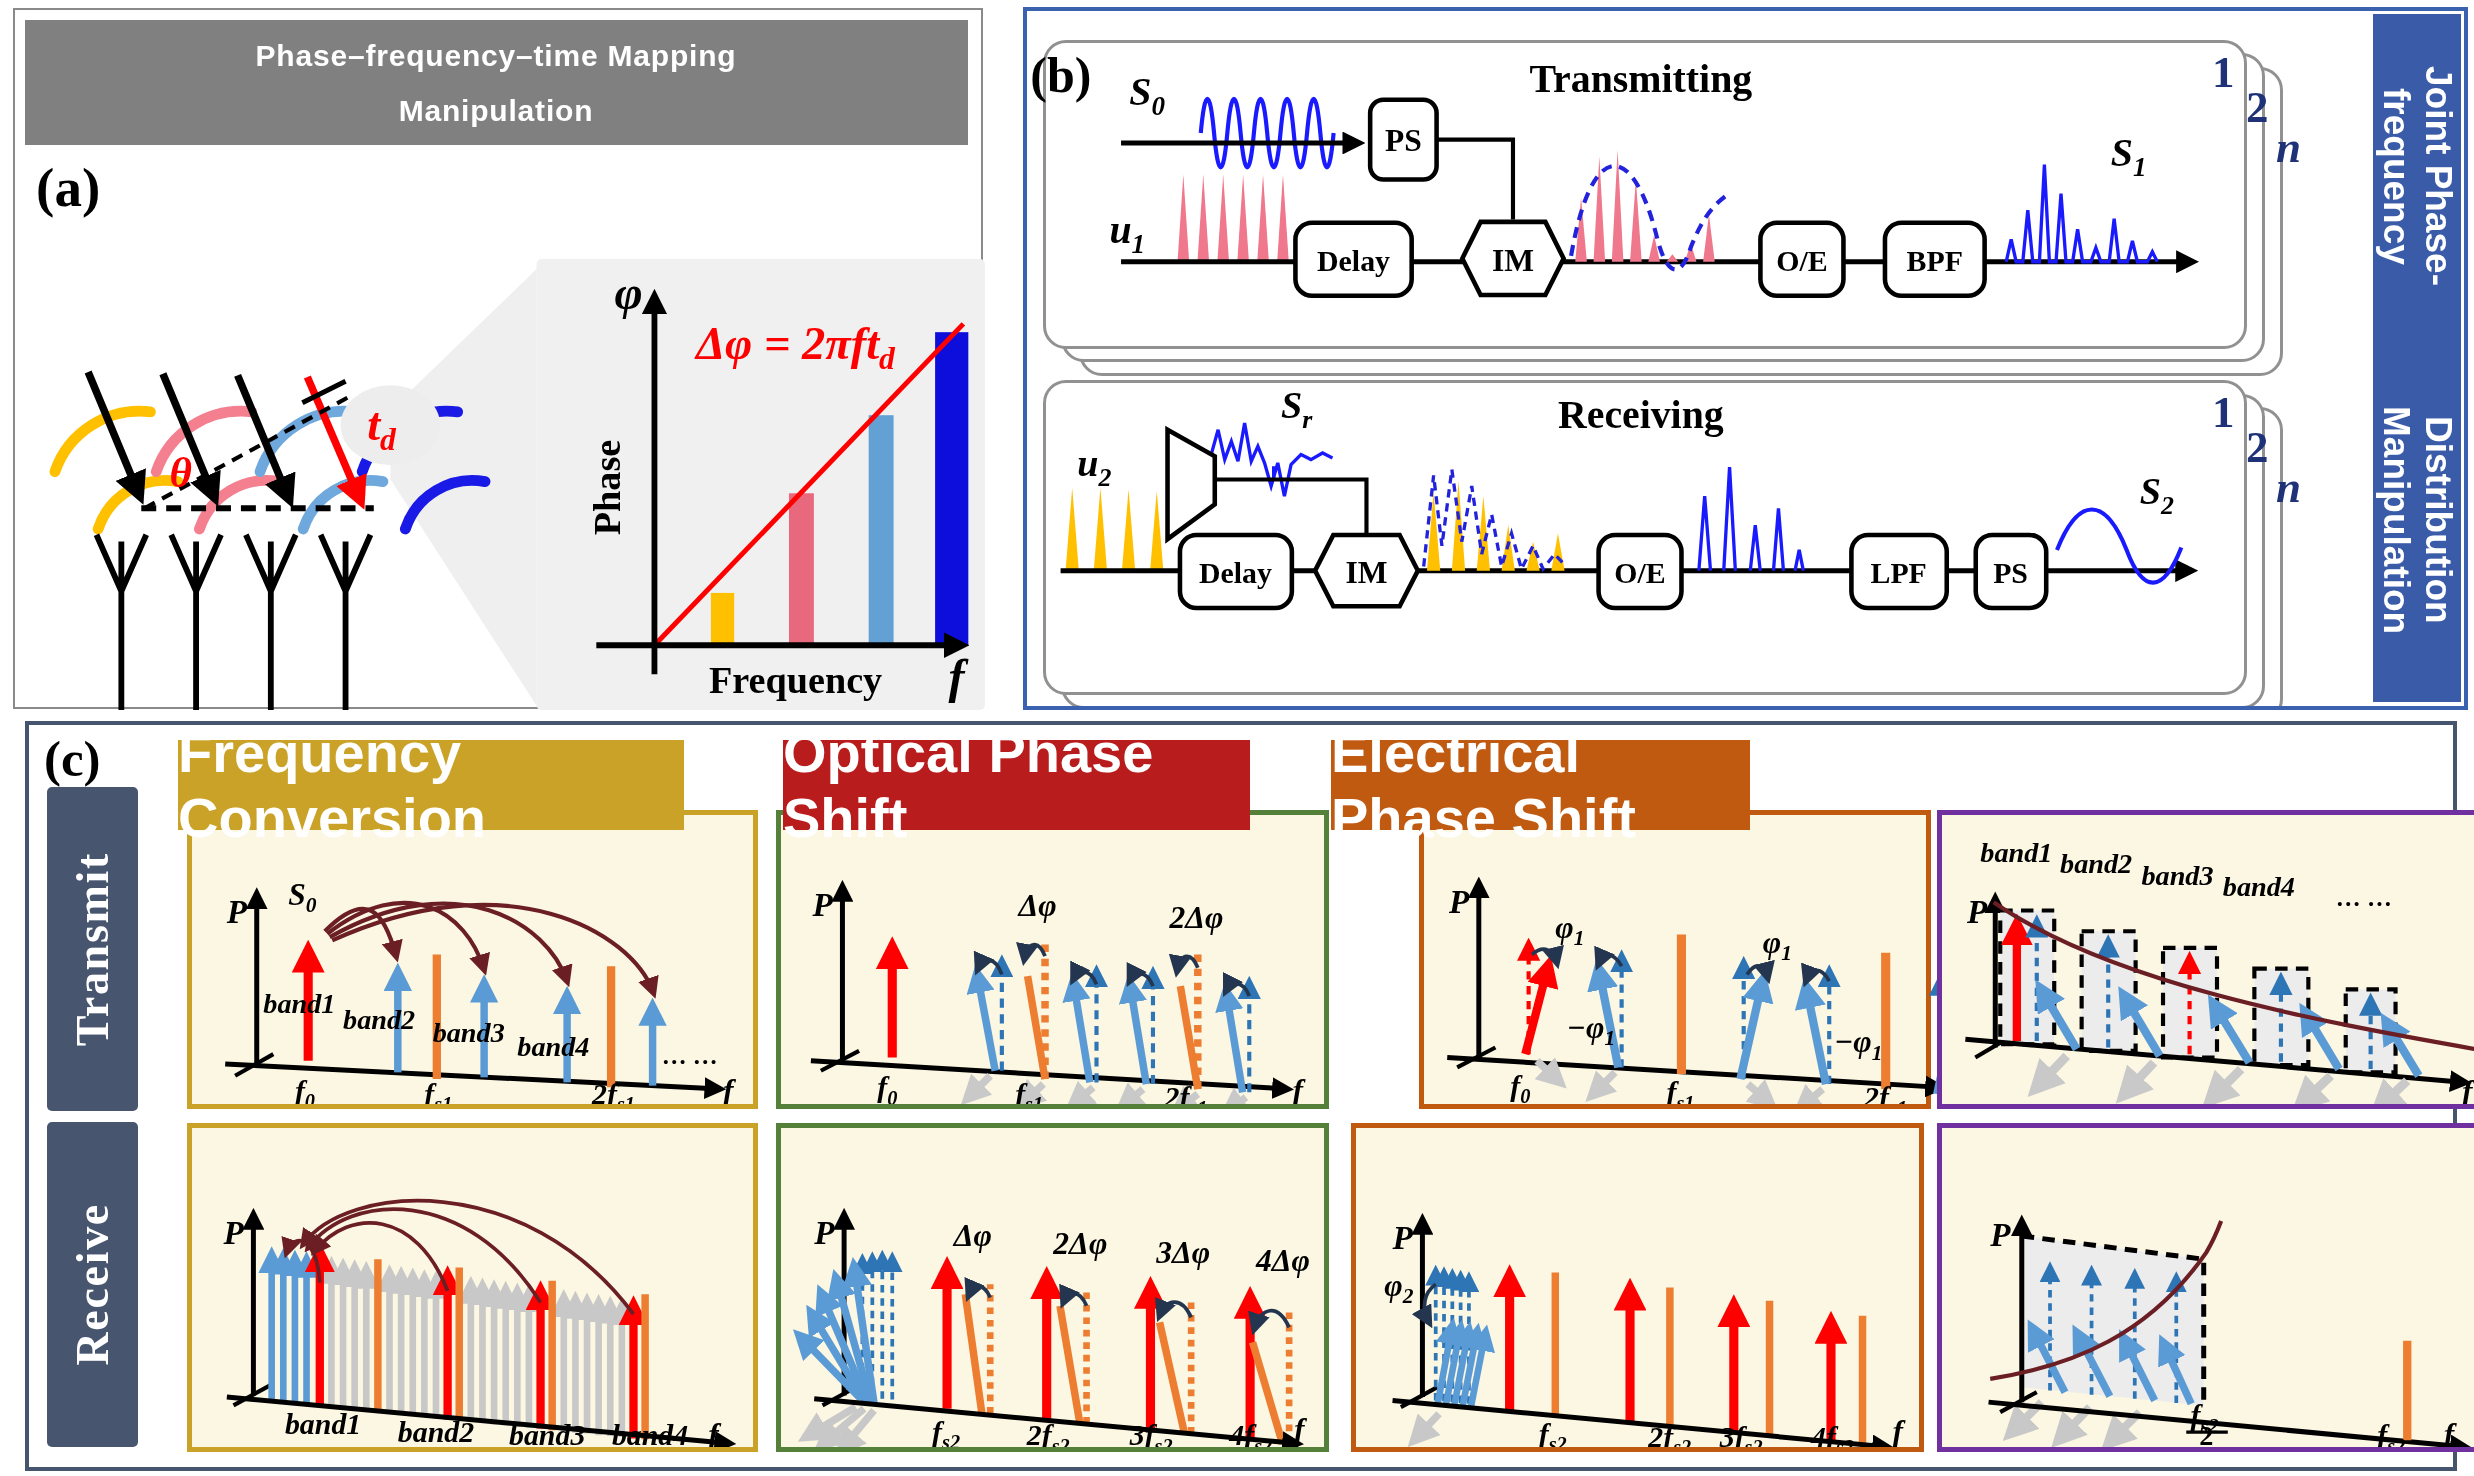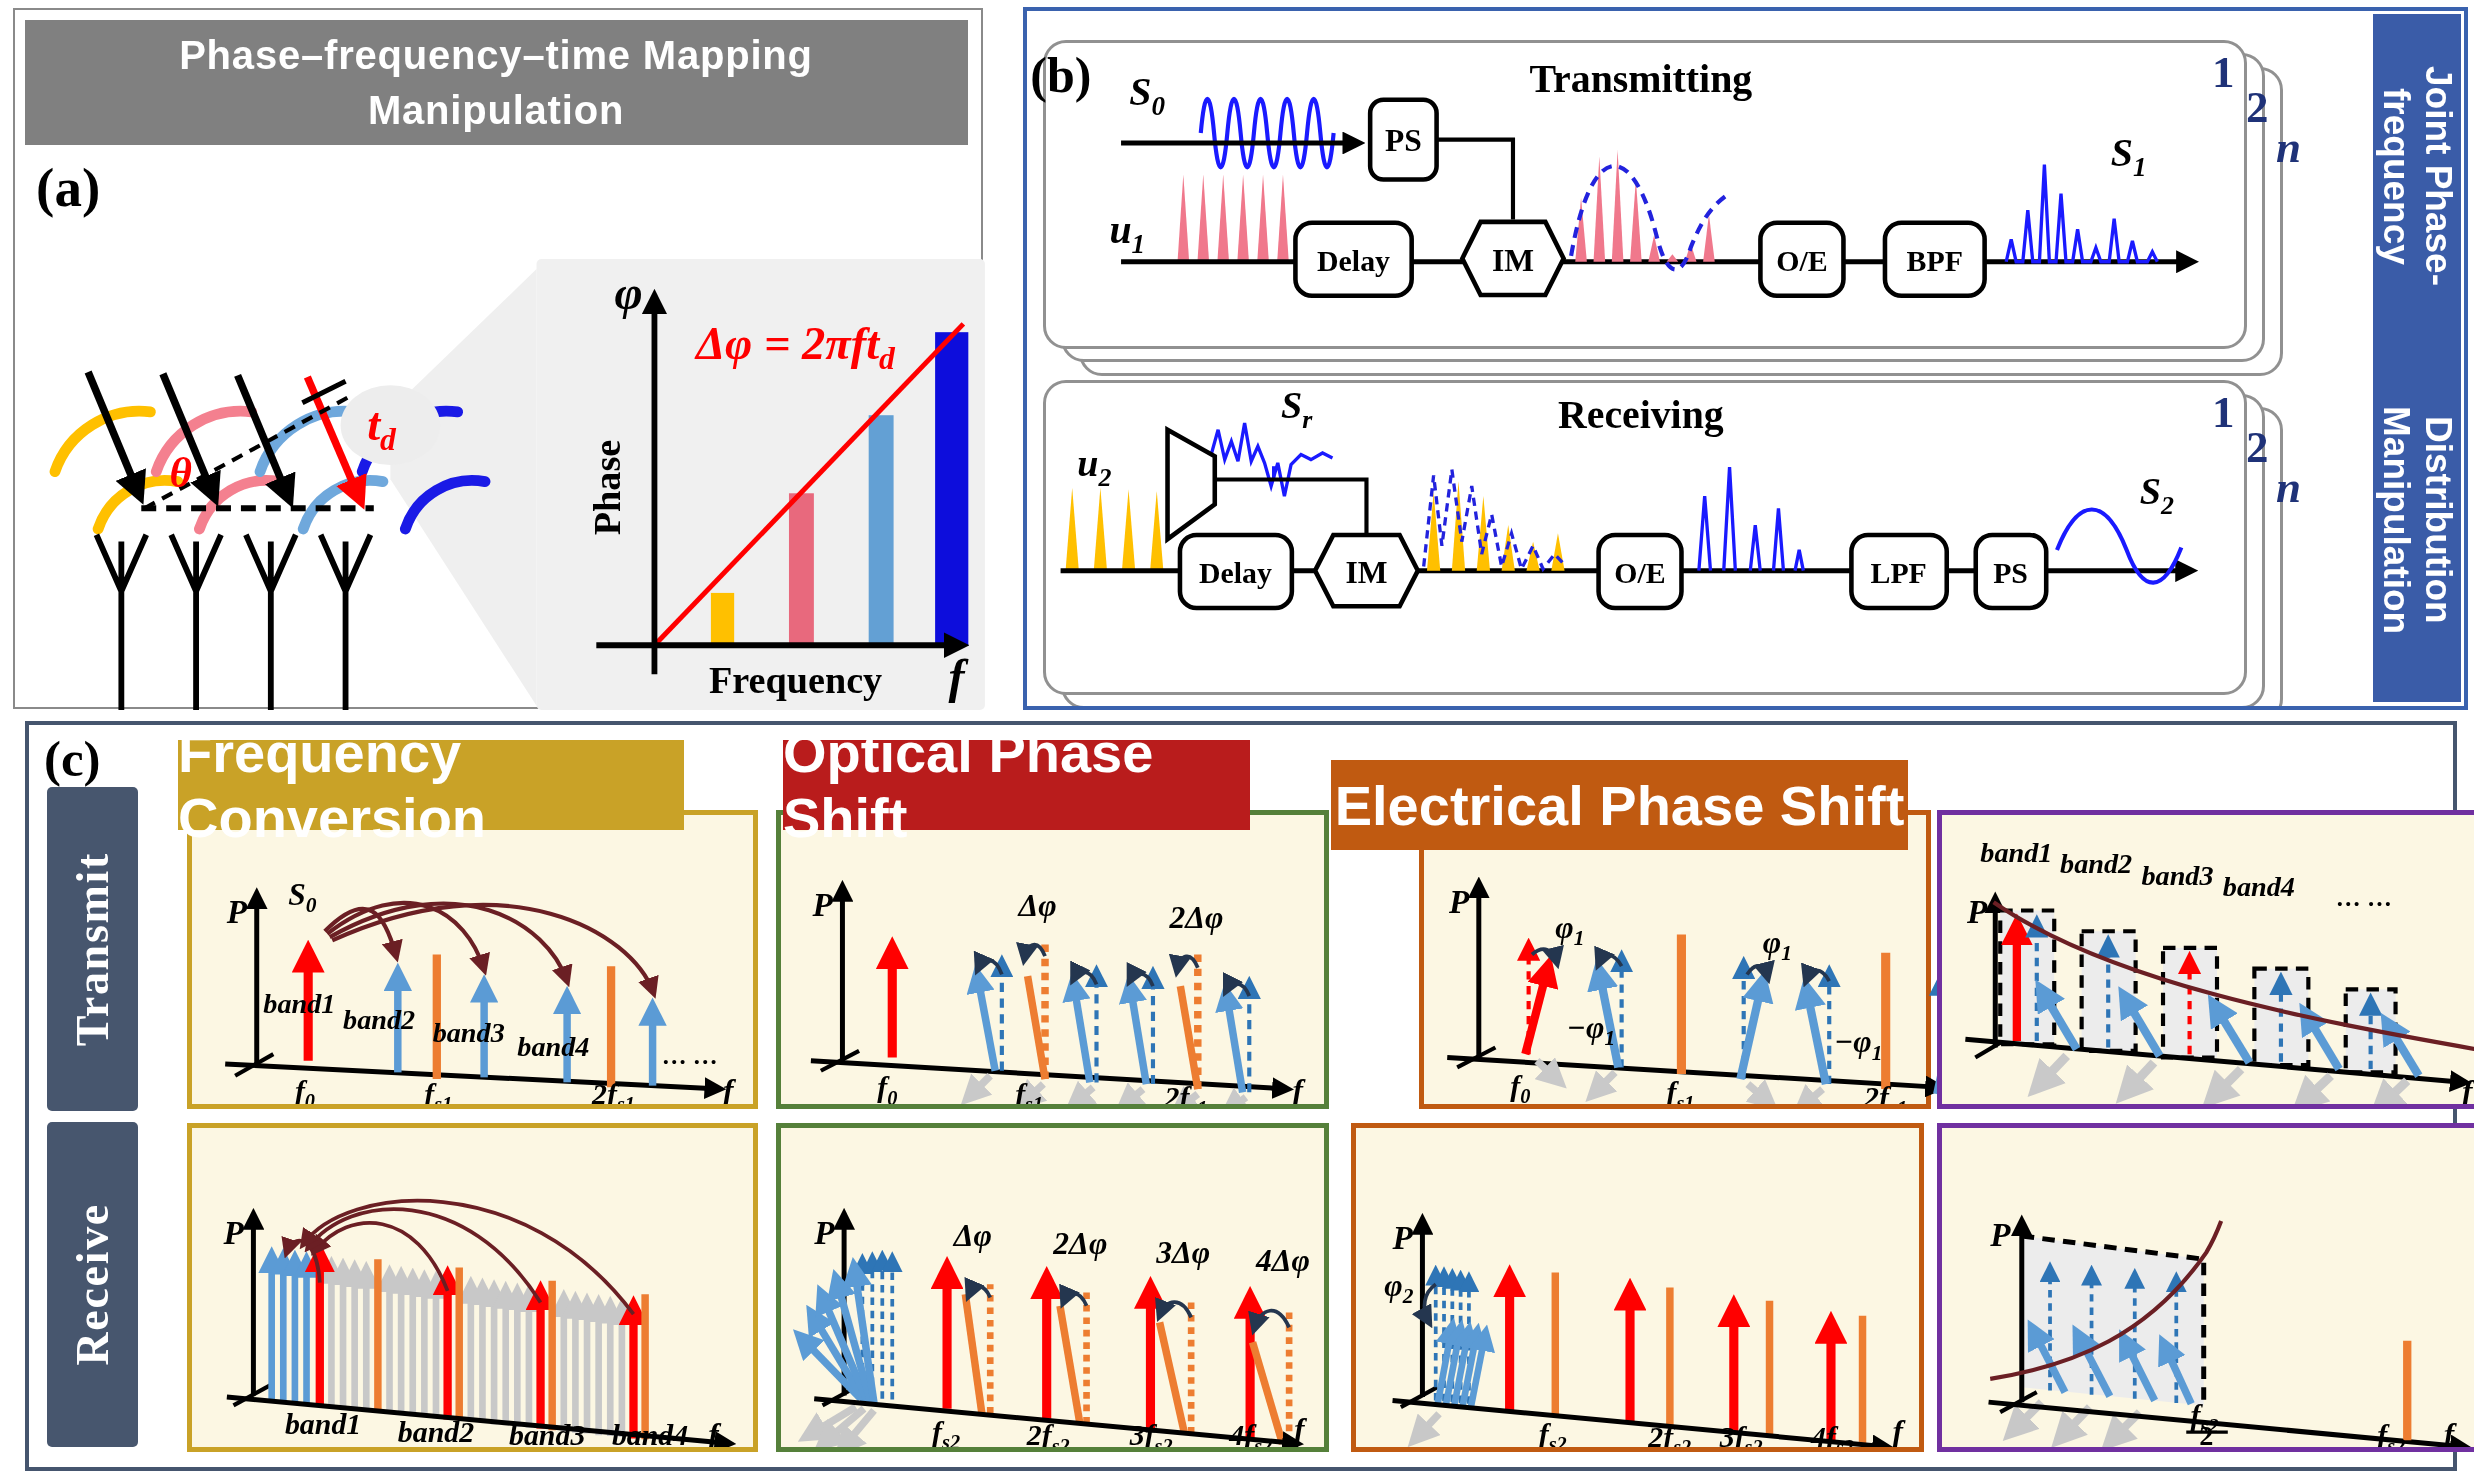--- a/index.html
+++ b/index.html
@@ -3,21 +3,21 @@
 <meta charset="utf-8">
 <style>
   html,body{margin:0;padding:0;background:#ffffff;}
   body{width:2475px;height:1477px;font-family:"Liberation Sans",sans-serif;}
   .canvas{position:relative;width:2475px;height:1477px;overflow:hidden;background:#fff;}
   .abs{position:absolute;}
   
   .panelA{left:12.5px;top:8.3px;width:970px;height:701px;border:2.5px solid #8a8a8a;background:#fff;box-sizing:border-box;}
   .panelA-header{left:10px;top:10px;width:943px;height:125px;background:#808080;color:#fff;
     display:flex;flex-direction:column;justify-content:center;align-items:center;}
-  .panelA-header div{font-size:40px;font-weight:bold;line-height:55px;letter-spacing:0.8px;}
+  .panelA-header div{font-size:30px;font-weight:bold;line-height:55px;letter-spacing:0.8px;}
   .plabel{font-family:"Liberation Serif",serif;font-weight:bold;font-size:55px;color:#000;}
   
   .panelB{left:1023px;top:6.6px;width:1445px;height:703px;border:4.2px solid #3A62AE;background:#fff;box-sizing:border-box;overflow:hidden;}
   .card{position:absolute;width:1204px;background:#fff;border:3.3px solid #919191;border-radius:23px;box-sizing:border-box;}
   .stacknum{position:absolute;font-family:"Liberation Serif",serif;font-weight:bold;font-size:45px;color:#1F3278;}
   .sidebarB{position:absolute;top:3.3px;right:3.3px;bottom:3.3px;width:88px;background:#3A5CA8;
     display:flex;justify-content:center;align-items:center;}
   .sidebarB .vwrap{writing-mode:vertical-rl;text-align:center;height:100%;display:flex;flex-direction:row;align-items:center;justify-content:center;}
   .sidebarB .vline{color:#fff;font-weight:bold;font-size:37px;line-height:42px;text-align:center;}
   
@@ -235,21 +235,21 @@
     <div class="abs plabel" style="left:15px;top:5px;font-size:51px;">(c)</div>
     <div class="rowlab" style="left:18px;top:62px;width:91px;height:324px;">
         <span>Transmit</span>
       </div>
     <div class="rowlab" style="left:18px;top:397px;width:91px;height:325px;">
         <span>Receive</span>
       </div>
 
     <div class="chead" style="left:149px;top:15px;width:506px;background:#C9A227;">Frequency Conversion</div>
     <div class="chead" style="left:754px;top:15px;width:467px;background:#b91c1c;">Optical Phase Shift</div>
-    <div class="chead" style="left:1302px;top:15px;width:577px;background:#C05A11;margin-top:20px;">Electrical Phase Shift</div>
+    <div class="chead" style="left:1302px;top:15px;width:419px;background:#C05A11;">Electrical Phase Shift</div>
 
     <div class="ccell" style="left:112px;top:85px;width:571px;height:299px;border:5px solid #C9A227;">
       <svg width="561" height="289" viewBox="0 0 676 348">
         <defs>
           <marker id="kT1" viewBox="0 0 10 10" refX="7" refY="5" markerWidth="4.4" markerHeight="4.4" orient="auto">
               <path d="M0,0L10,5L0,10z" fill="#000"></path>
             </marker>
           <marker id="rT1" viewBox="0 0 10 10" refX="7" refY="5" markerWidth="3.6" markerHeight="3.6" orient="auto">
               <path d="M0,0L10,5L0,10z" fill="#FF0000"></path>
             </marker>

